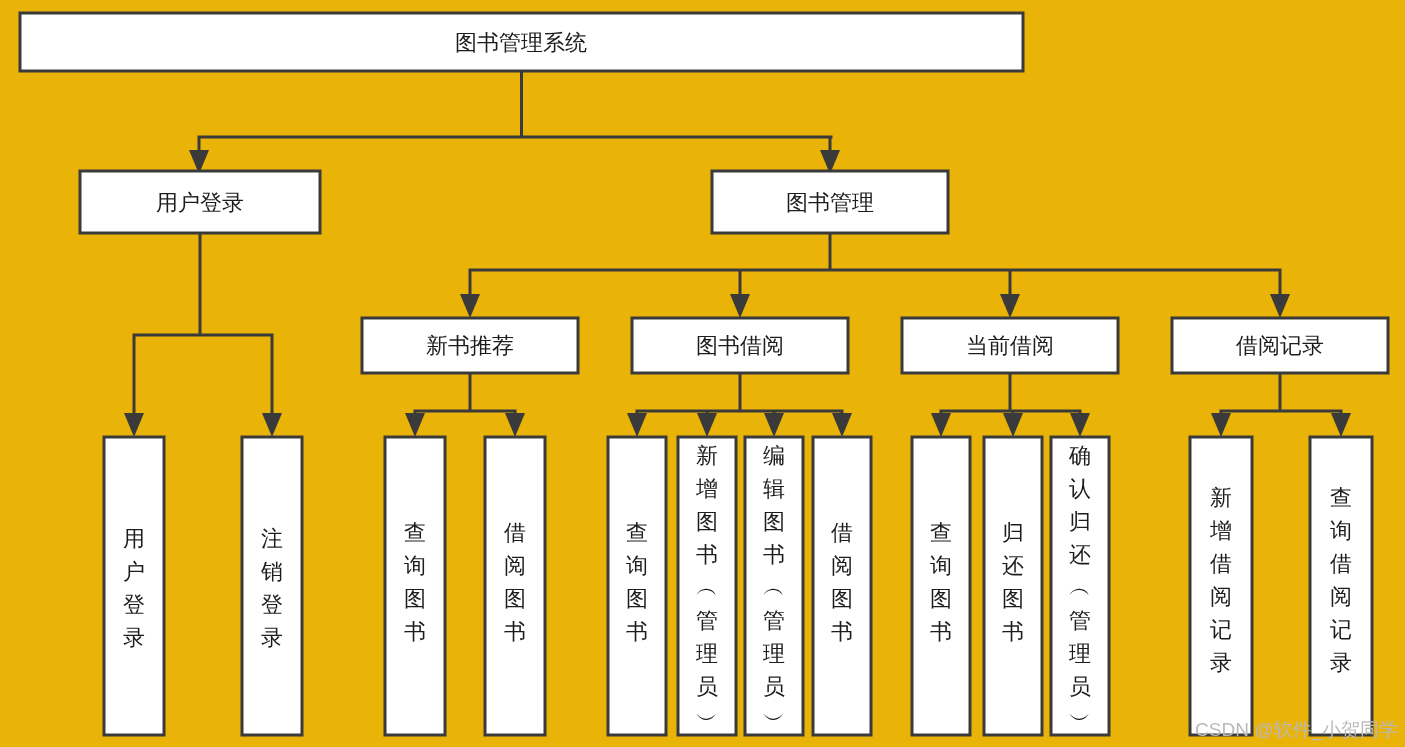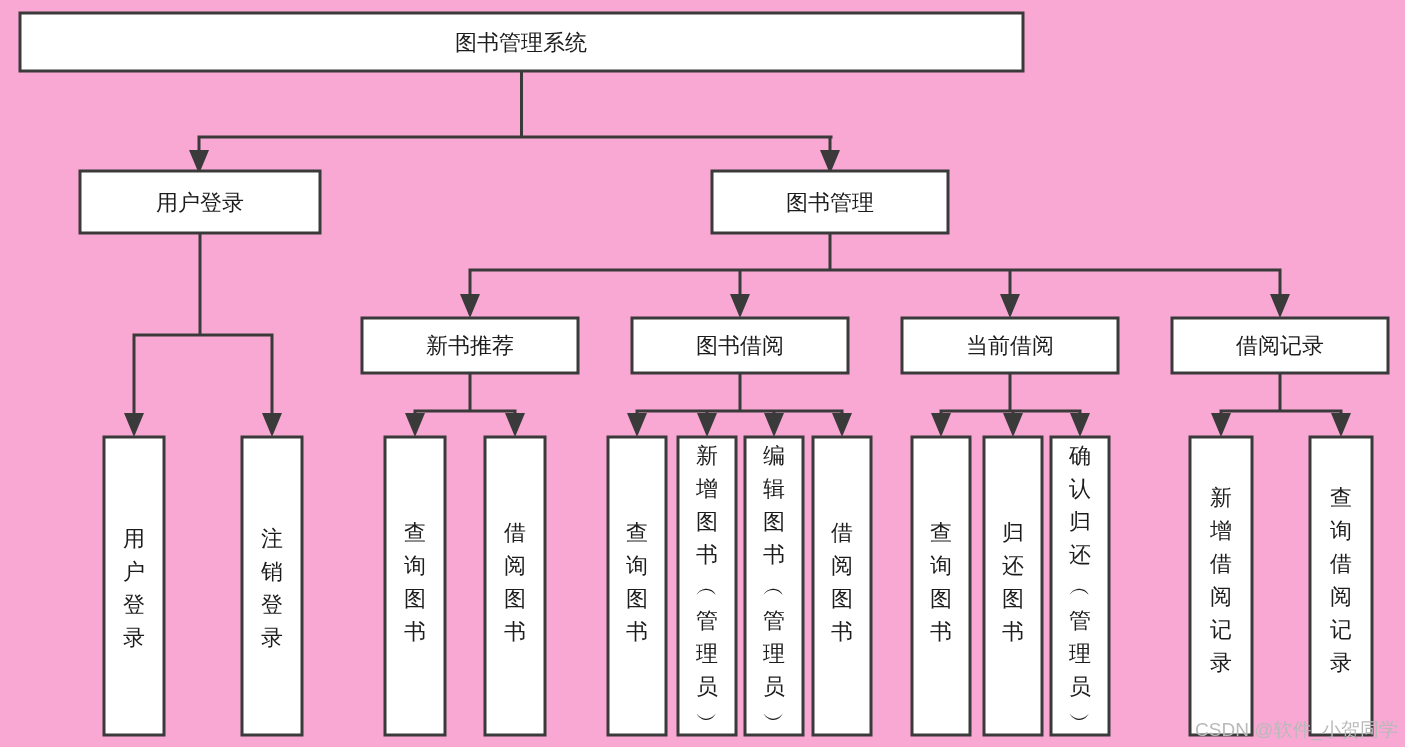--- a/index.html
+++ b/index.html
@@ -7,21 +7,21 @@
     padding: 0;
     background: #ffffff;
   }
   body {
     font-family: "Liberation Sans", "DejaVu Sans", sans-serif;
   }
   #diagram-root {
     position: relative;
     width: 1405px;
     height: 747px;
-    background: #f9a8d4;
+    background: #eab308;
     overflow: hidden;
   }
   svg#flow {
     position: absolute;
     left: 0;
     top: 0;
     width: 1405px;
     height: 747px;
     display: block;
   }

